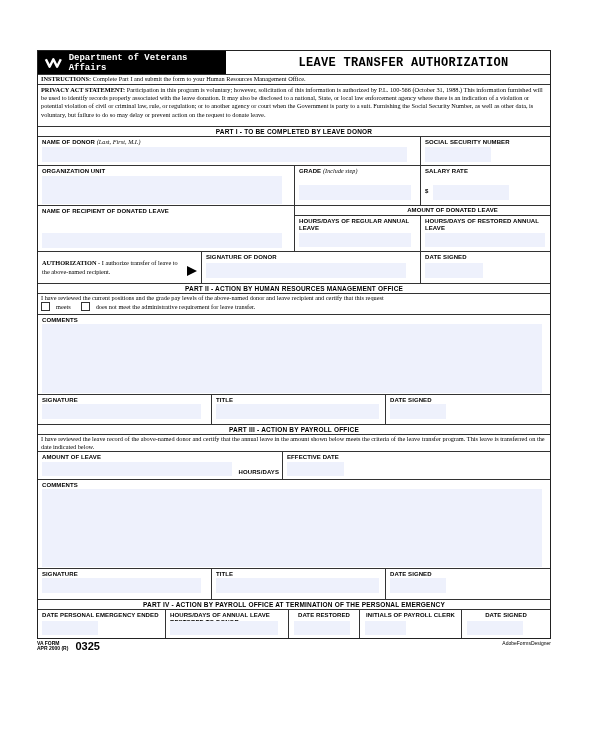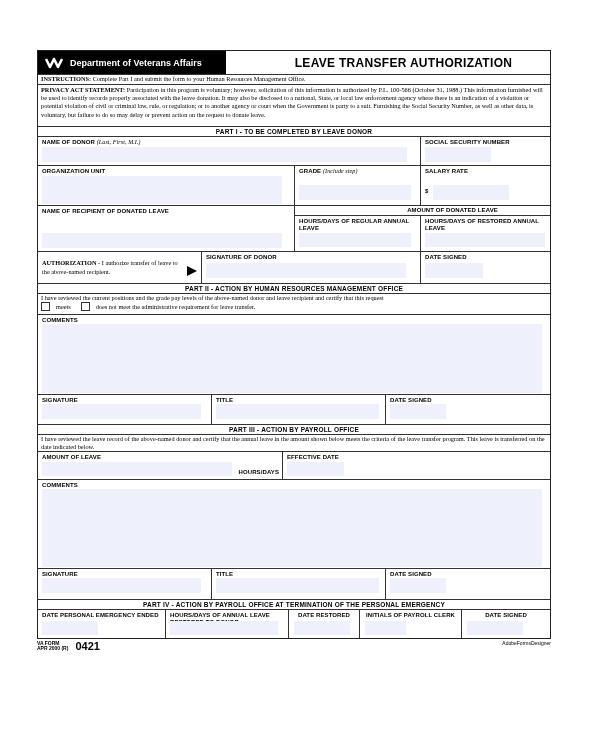--- a/index.html
+++ b/index.html
@@ -19,21 +19,21 @@
   .va { background: #000; color: #fff; width: 188px; display: flex; align-items: center; padding: 0 6px; font-size: 9px; font-weight: bold; }
   .logo { width: 20px; height: 14px; margin-right: 6px; }
   .chk { display: inline-block; width: 9px; height: 9px; border: 1px solid #333; vertical-align: middle; margin-right: 6px; background: #fff; }
   .footer { position: absolute; left: 37px; top: 640px; width: 514px; }
 </style>
 </head>
 <body>
 
 <div class="form">
 
-  <div class="row" style="height:24px;">
+  <div class="row" style="height:24px;font-family:Liberation Mono, monospace;">
     <div class="va">
       <svg class="logo" viewBox="0 0 20 14">
         <path d="M2 3 L6 11 L10 3 L14 11 L18 3" fill="none" stroke="#fff" stroke-width="2.6" stroke-linejoin="round"></path>
       </svg>
       <span>Department of Veterans Affairs</span>
     </div>
     <div style="flex:1; display:flex; align-items:center; justify-content:center;margin-left:31px;">
       <span class="hdr-title">LEAVE TRANSFER AUTHORIZATION</span>
     </div>
   </div>
@@ -207,16 +207,16 @@
     </div>
   </div>
 </div>
 
 <div class="footer">
   <div style="display:flex; align-items:center;">
     <div style="font-size:5px; font-weight:bold; line-height:5.5px; margin-right:7px;">
       <div>VA FORM</div>
       <div>APR 2000 (R)</div>
     </div>
-    <div style="font-size:11px; font-weight:bold;">0421</div>
+    <div style="font-size:11px; font-weight:bold;">0325</div>
   </div>
   <div style="position:absolute; right:0; top:0; font-size:5px;">AdobeFormsDesigner</div>
 </div>
 
 </body></html>

